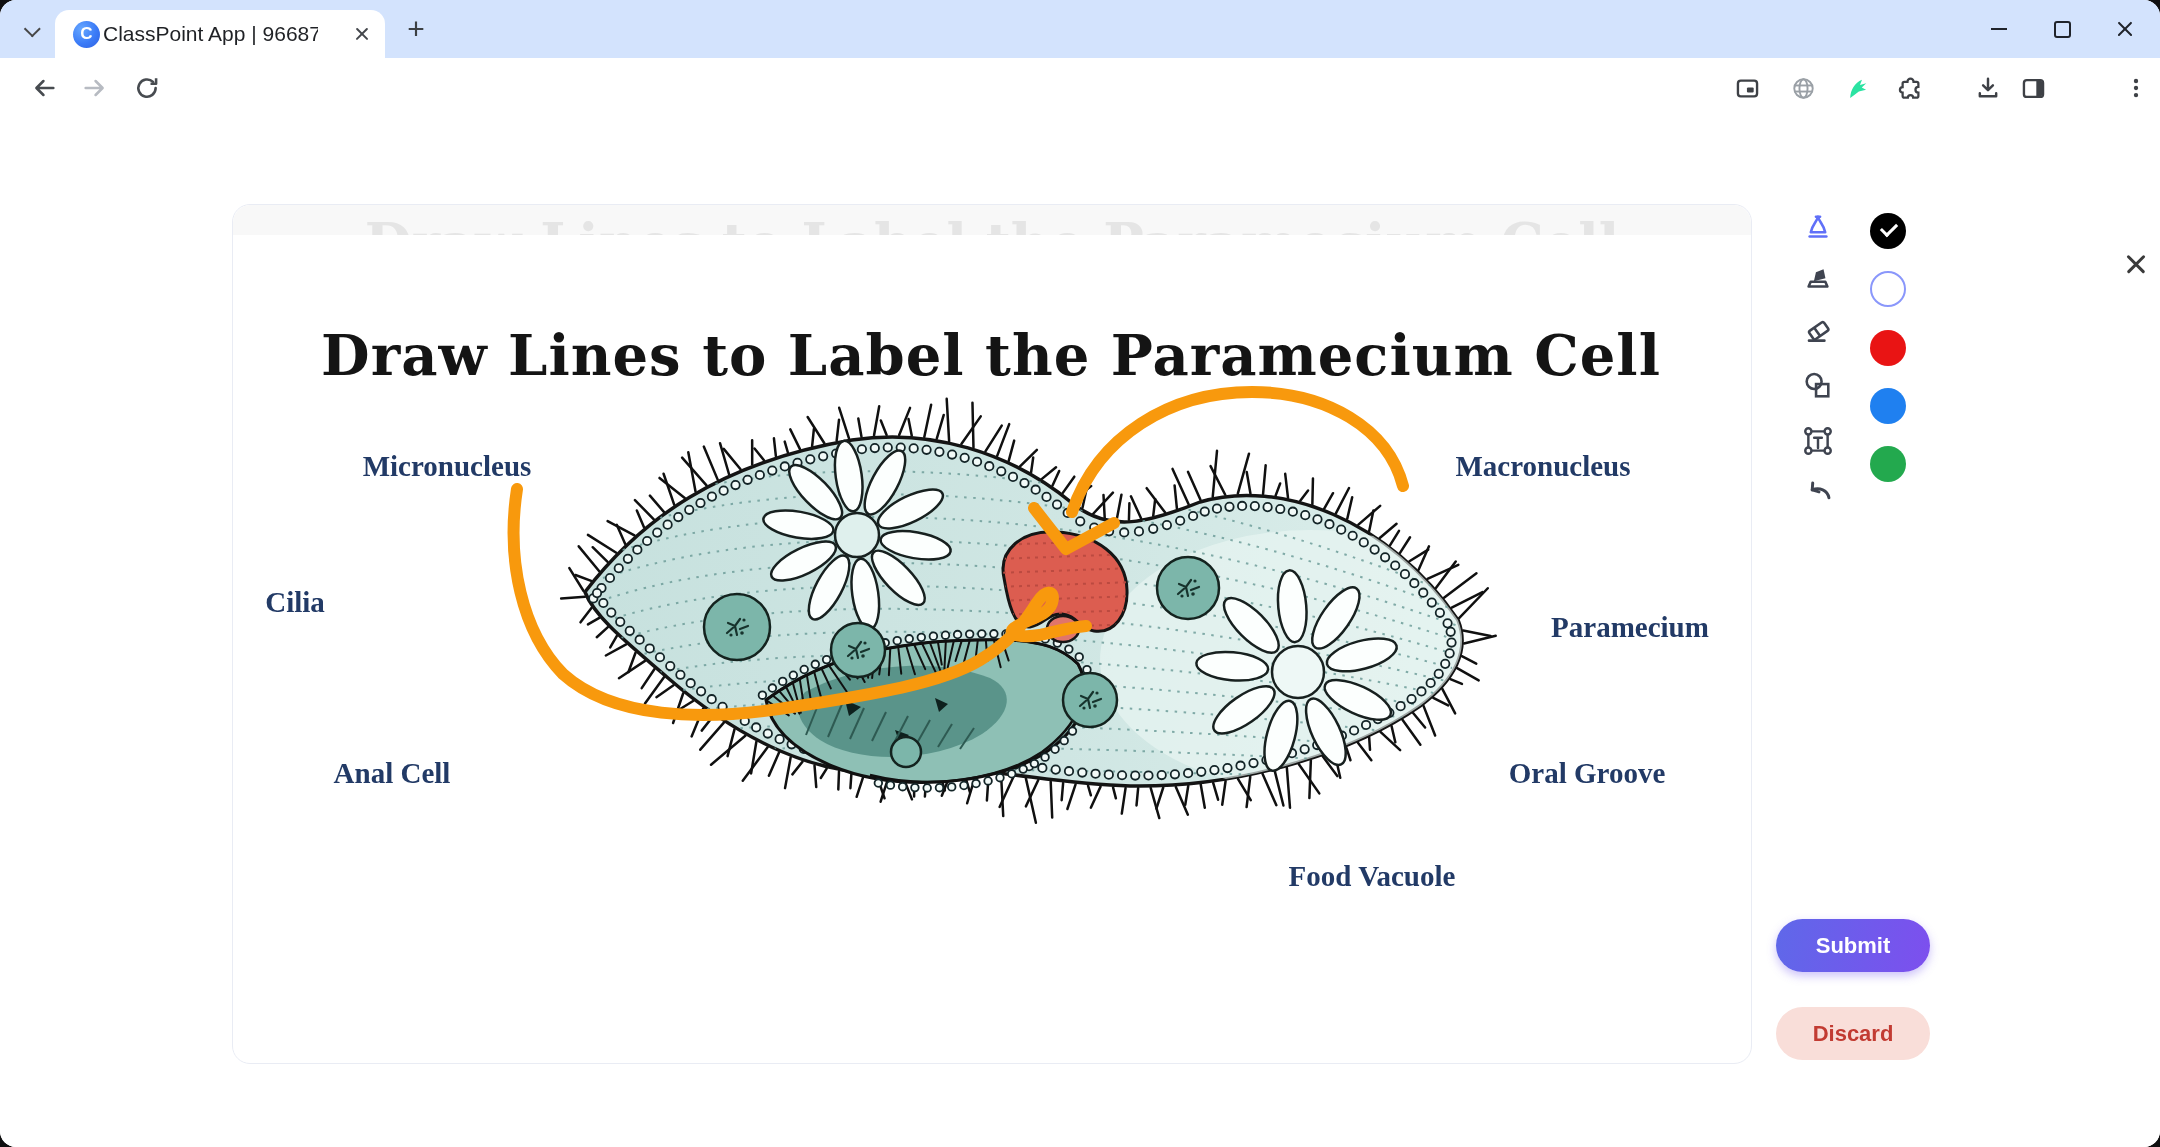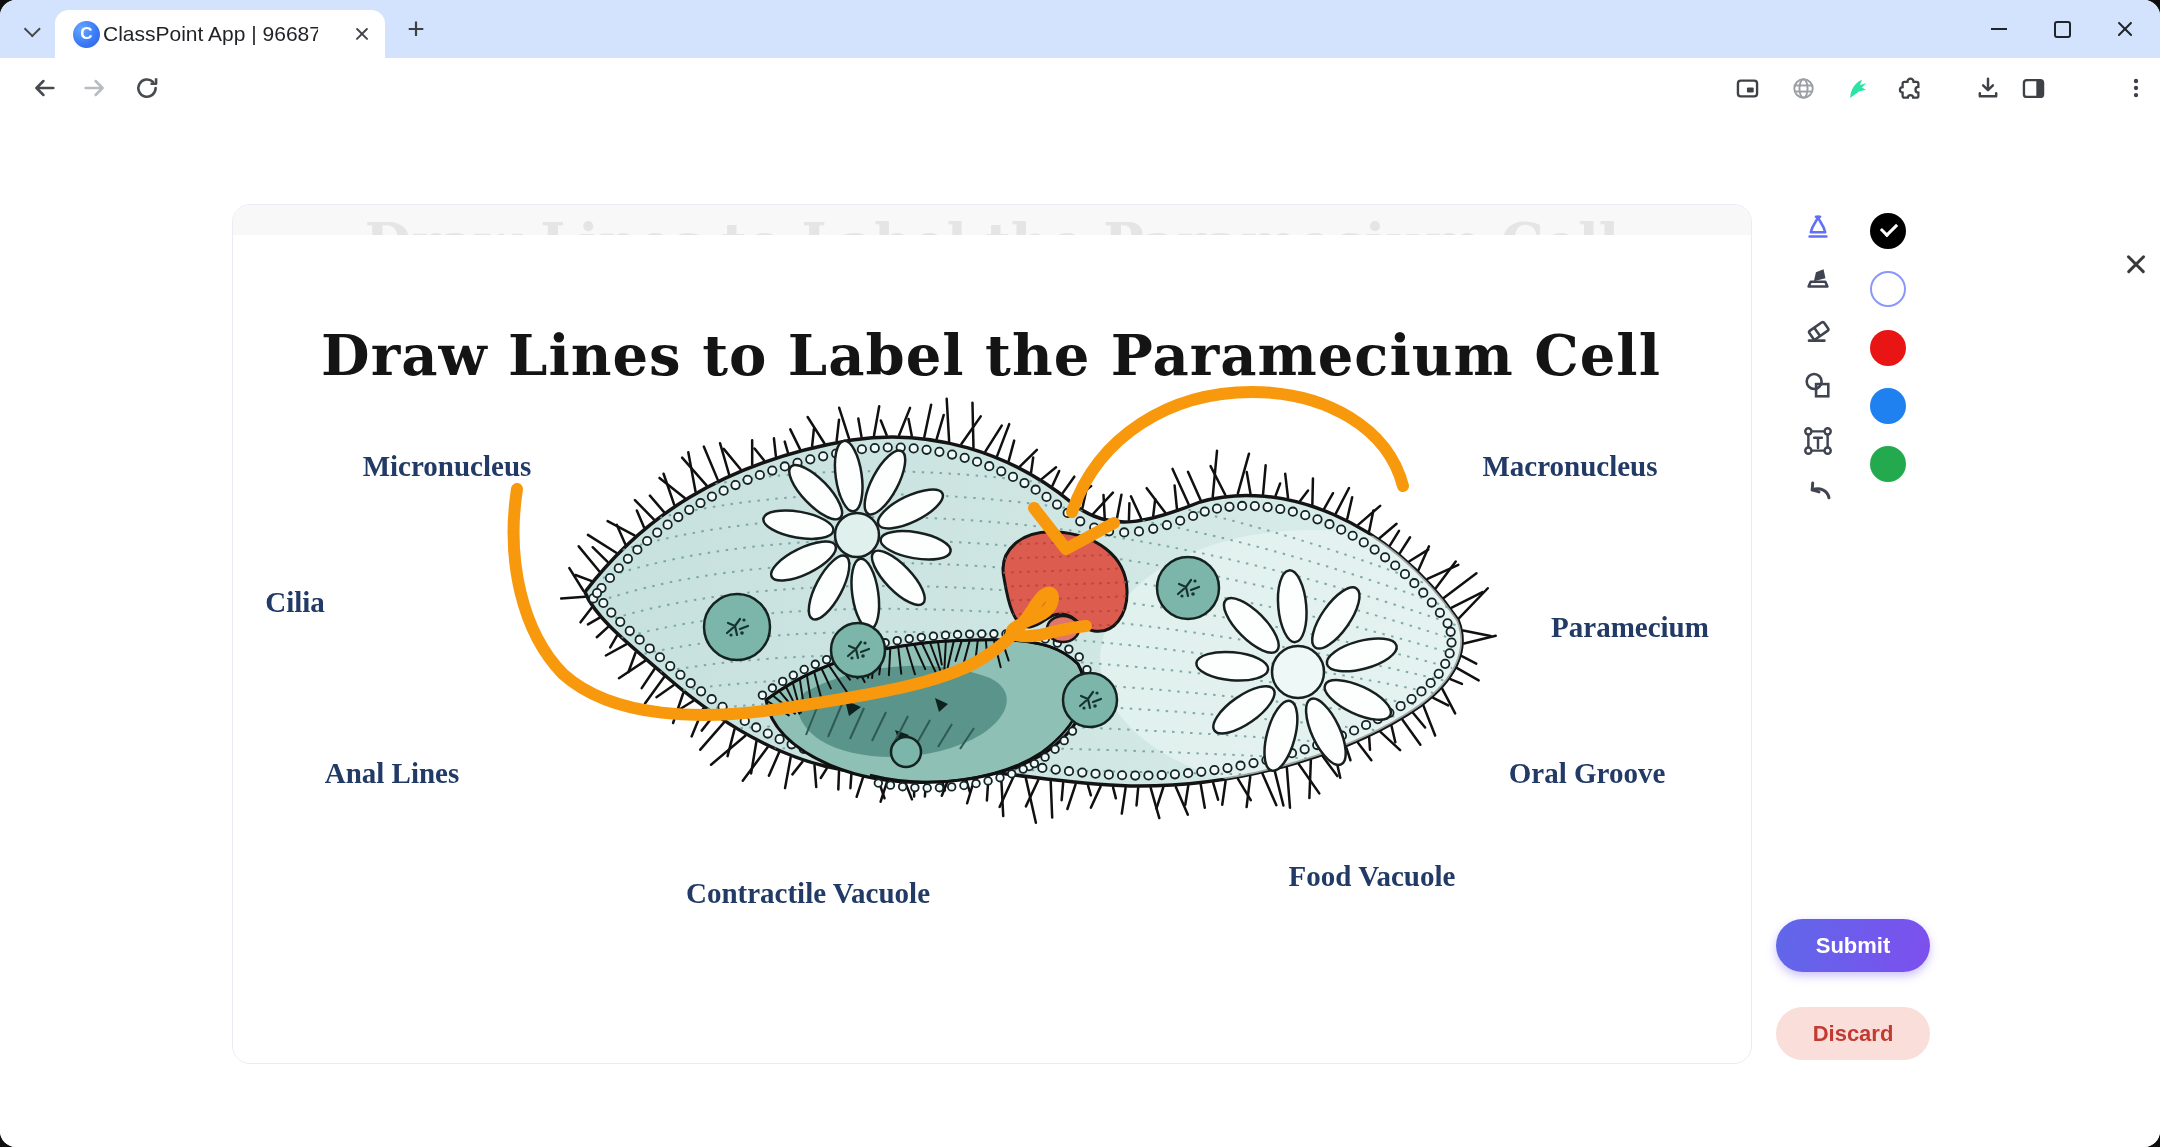--- a/index.html
+++ b/index.html
@@ -188,26 +188,25 @@
 
   <div class="canvas">
     <div class="strip">
       <span class="strip-text" style="display:inline-block;">Draw Lines to Label the Paramecium Cell</span>
     </div>
   </div>
 
   <div class="slide-title">Draw Lines to Label the Paramecium Cell</div>
 
   <div class="cell-label" style="left:447px;top:466px;">Micronucleus</div>
-  <div class="cell-label" style="left:1543px;top:466px;margin-left:27px;">Macronucleus</div>
+  <div class="cell-label" style="left:1543px;top:466px;">Macronucleus</div>
   <div class="cell-label" style="left:295px;top:602px;">Cilia</div>
   <div class="cell-label" style="left:1630px;top:627px;">Paramecium</div>
-  <div class="cell-label" style="left:392px;top:773px;">Anal Lines</div>
+  <div class="cell-label" style="left:392px;top:773px;">Anal Cell</div>
   <div class="cell-label" style="left:1587px;top:773px;text-align:center;">Oral Groove</div>
-  <div class="cell-label" style="left:808px;top:893px;">Contractile Vacuole</div>
   <div class="cell-label" style="left:1372px;top:876px;">Food Vacuole</div>
 
   <svg class="stage" id="cell-svg" width="2160" height="1147" viewBox="0 0 2160 1147">
     <defs>
       <linearGradient id="bodyGrad" x1="0" y1="0" x2="1" y2="0">
         <stop offset="0" stop-color="#c7e1de"></stop>
           <stop offset="0.55" stop-color="#cfe6e3"></stop>
           <stop offset="1" stop-color="#dceeeb"></stop>
       </linearGradient>
     <clipPath id="bodyClip">

